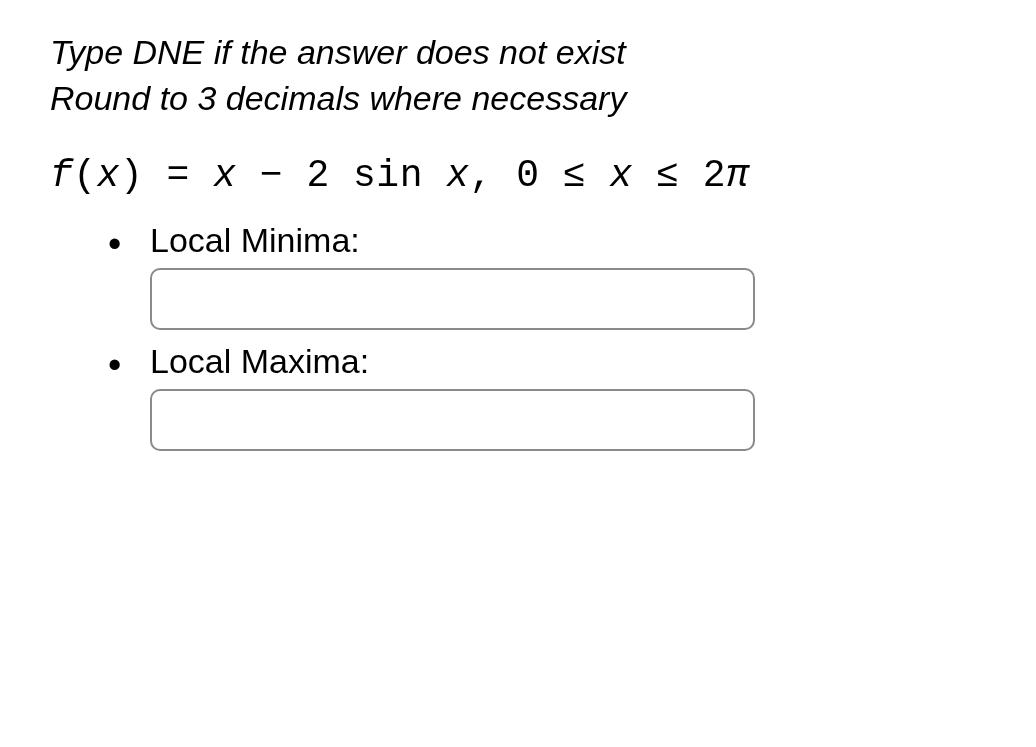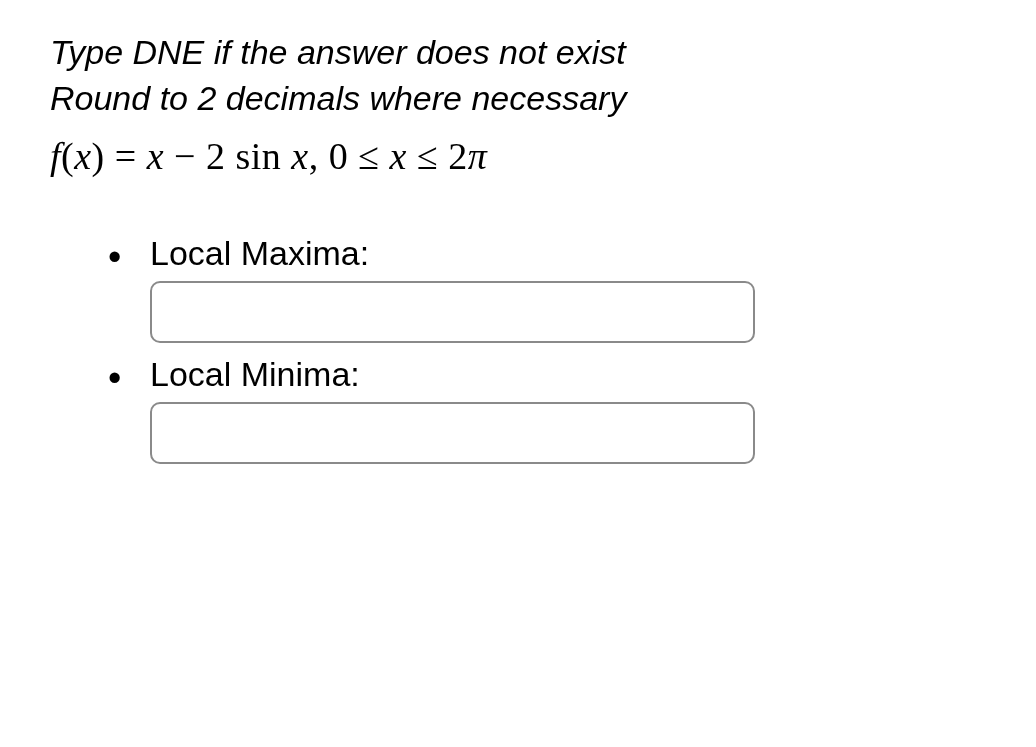--- a/index.html
+++ b/index.html
@@ -18,26 +18,26 @@
     }
     .question-text {
       font-size: 34px;
       line-height: 1.35;
       margin-bottom: 32px;
     }
     .instruction-text {
       font-size: 34px;
       font-style: italic;
       line-height: 1.35;
-      margin-bottom: 12px;
+      margin-bottom: 32px;
     }
     .formula {
       font-size: 38px;
-      font-family: Liberation Serif, serif;
-      margin-bottom: 56px;
+      font-family: Liberation Mono, monospace;
+      margin-bottom: 24px;
       letter-spacing: 0.5px;
     }
     .formula .fn {
       font-style: italic;
     }
     .formula .var {
       font-style: italic;
     }
     .answer-section {
       padding-left: 100px;
@@ -71,34 +71,34 @@
     }
   </style>
 </head>
 <body>
 
 <div class="container">
 
 
   <p class="instruction-text">
     <span>Type DNE if the answer does not exist</span><br>
-    <span>Round to 2 decimals where necessary</span>
+    <span>Round to 3 decimals where necessary</span>
   </p>
 
   <div class="formula">
     <span class="fn">f</span>(<span class="var">x</span>)<span> = </span><span class="var">x</span><span> − </span><span>2</span><span> sin </span><span class="var">x</span><span>, </span><span>0</span><span> ≤ </span><span class="var">x</span><span> ≤ </span><span>2</span><span class="var">π</span>
   </div>
 
   <div class="answer-section">
 
     <div class="answer-item">
-      <span class="answer-label">Local Maxima:</span>
+      <span class="answer-label">Local Minima:</span>
       <input type="text" class="answer-input" value="" style="">
     </div>
 
     <div class="answer-item">
-      <span class="answer-label">Local Minima:</span>
+      <span class="answer-label">Local Maxima:</span>
       <input type="text" class="answer-input" value="" style="">
     </div>
 
   </div>
 
 </div>
 
 </body></html>

